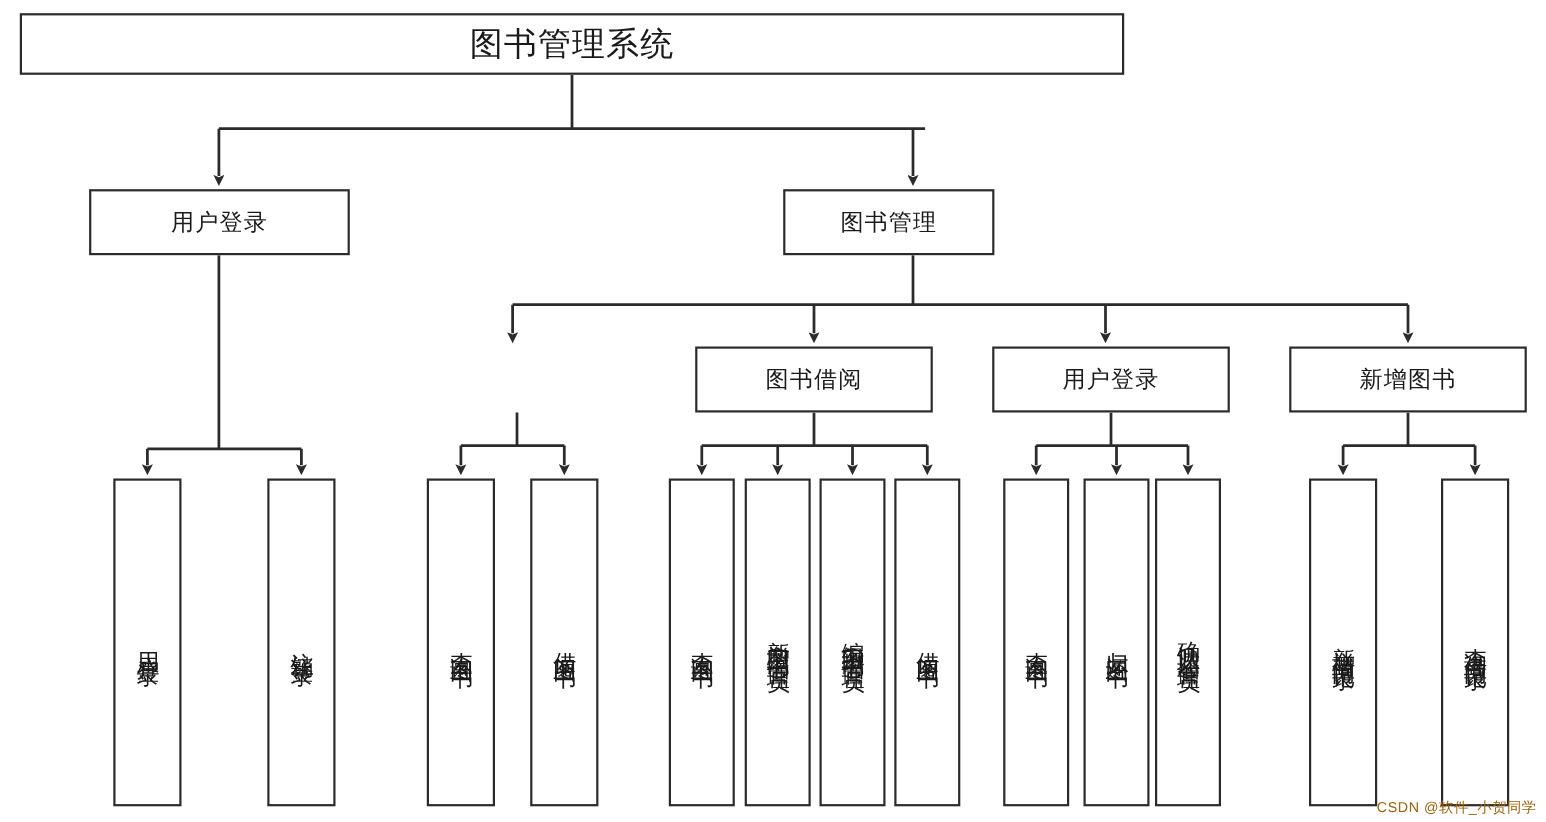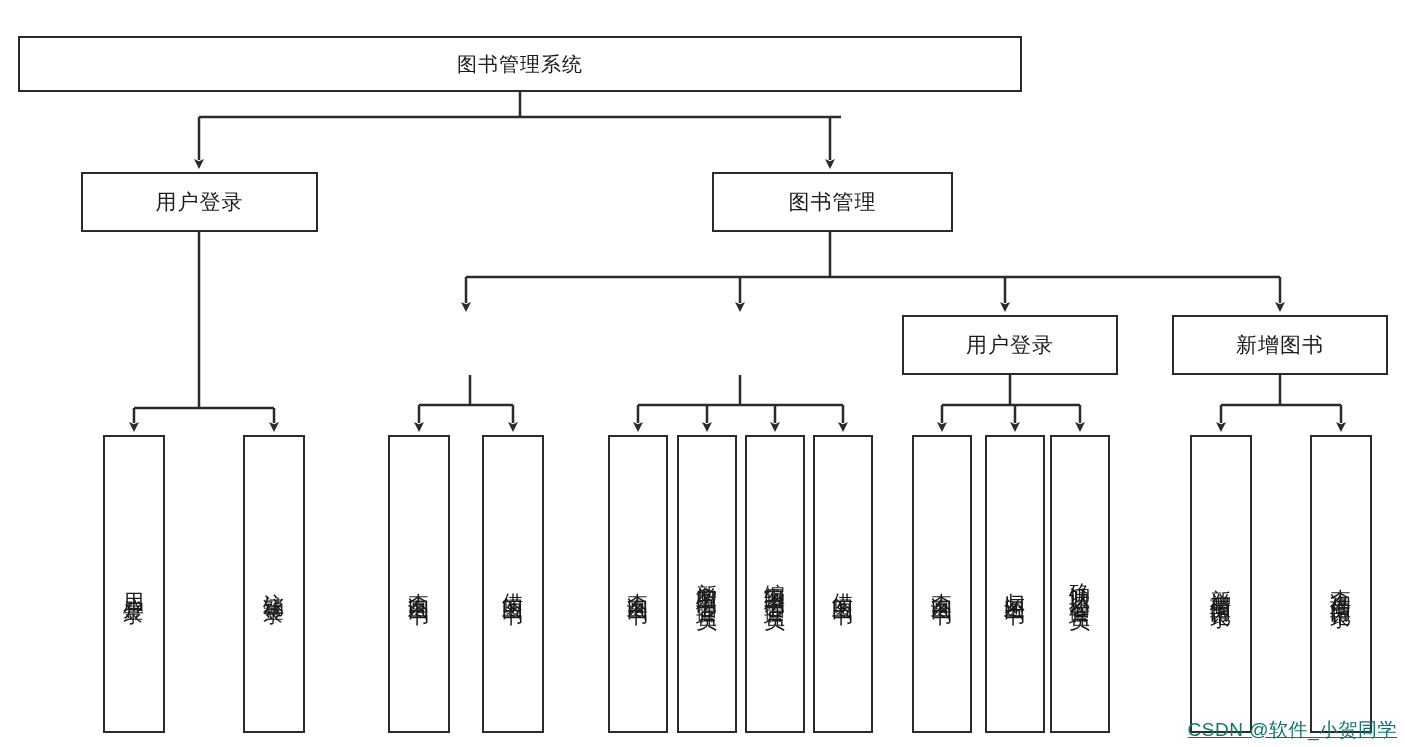--- a/index.html
+++ b/index.html
@@ -32,46 +32,44 @@
     align-items: center;
     justify-content: center;
     color: #1a1a1a;
     text-align: center;
   }
   .node.h {
     font-size: 21px;
     letter-spacing: 1px;
   }
   .node.root {
-    font-size: 20px;
-    margin-top: 24px;
+    font-size: 30px;
   }
   .node.v {
     writing-mode: vertical-rl;
     text-orientation: upright;
     font-size: 21px;
     letter-spacing: 4px;
     line-height: 1;
     padding: 2px 0;
   }
   .node.v .vtext {
     writing-mode: vertical-rl;
     text-orientation: upright;
     display: block;
     white-space: nowrap;
   }
   .watermark {
     position: absolute;
     right: 8px;
     bottom: 4px;
-    font-size: 19px;
-    color: #0f766e;
+    font-size: 13px;
+    color: #a16207;
     white-space: nowrap;
     letter-spacing: 0.5px;
-    text-decoration: underline;
   }
 </style>
 </head>
 <body>
 
 <div id="canvas">
 
   <svg id="edges" viewBox="0 0 1405 747">
     <defs>
       <marker id="arrow" markerWidth="10" markerHeight="10" refX="1" refY="5" orient="auto" markerUnits="userSpaceOnUse">
@@ -122,24 +120,27 @@
     </g>
   </svg>
 
   <div class="node h root" style="left: 18px; top: 12px; width: 1004px; height: 56px;">
     <span>图书管理系统</span>
   </div>
 
   <div class="node h" style="left: 81px; top: 172px; width: 237px; height: 60px;">
     <span>用户登录</span>
   </div>
-  <div class="node h" style="left: 712px; top: 172px; width: 241px; height: 60px;">
+  <div class="node h" style="left: 712px; top: 172px; width: 192px; height: 60px;">
     <span>图书管理</span>
   </div>
 
+  <div class="node h" style="left: 632px; top: 315px; width: 216px; height: 60px;">
+    <span>图书借阅</span>
+  </div>
   <div class="node h" style="left: 902px; top: 315px; width: 216px; height: 60px;">
     <span>用户登录</span>
   </div>
   <div class="node h" style="left: 1172px; top: 315px; width: 216px; height: 60px;">
     <span>新增图书</span>
   </div>
 
   <div class="node v" style="left: 103px; top: 435px; width: 62px; height: 298px;">
     <span class="vtext">用户登录</span>
   </div>

